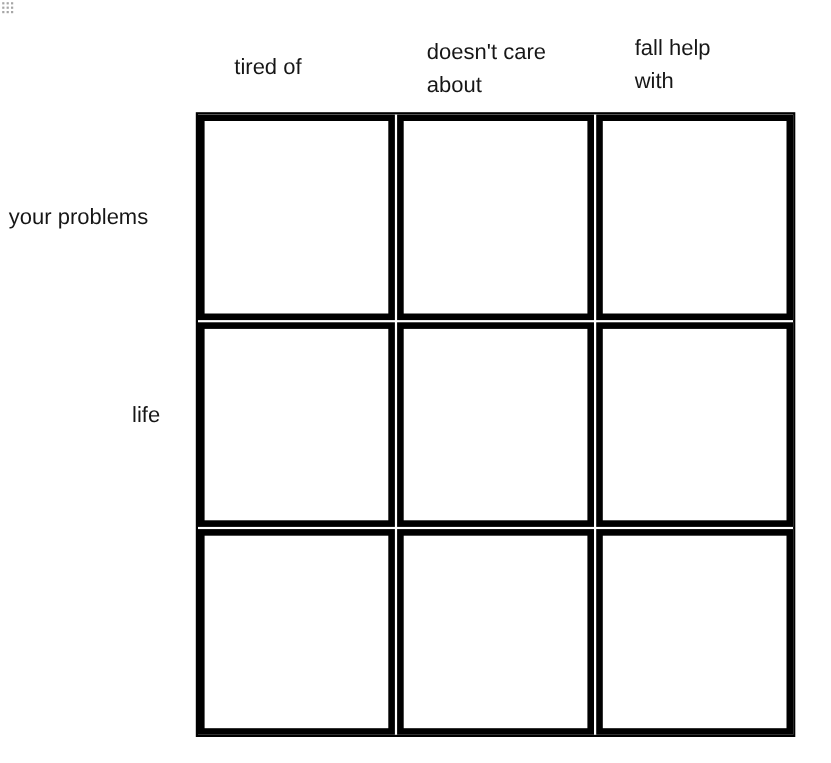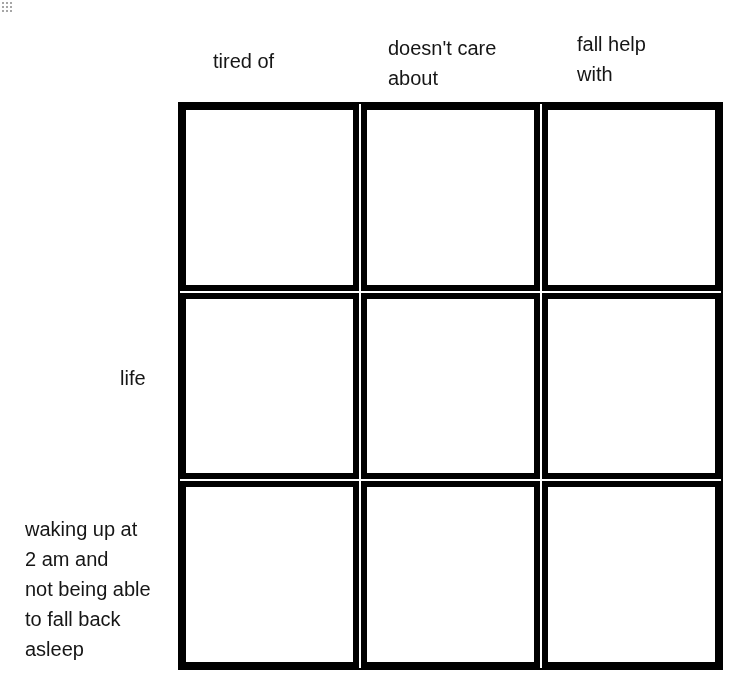--- a/index.html
+++ b/index.html
@@ -86,26 +86,22 @@
       <i></i>
       <i></i>
   </div>
 
   <div class="label col-header-1">tired of</div>
   <div class="label col-header-2">doesn't care
 about</div>
   <div class="label col-header-3">fall help
 with</div>
 
+  <div class="label row-header-1">your problems</div>
   <div class="label row-header-2">life</div>
-  <div class="label row-header-3">waking up at
-2 am and
-not being able
-to fall back
-asleep</div>
 
   <div class="alignment-grid">
     <div class="cell"></div>
     <div class="cell"></div>
     <div class="cell"></div>
     <div class="cell"></div>
     <div class="cell"></div>
     <div class="cell"></div>
     <div class="cell"></div>
     <div class="cell"></div>

